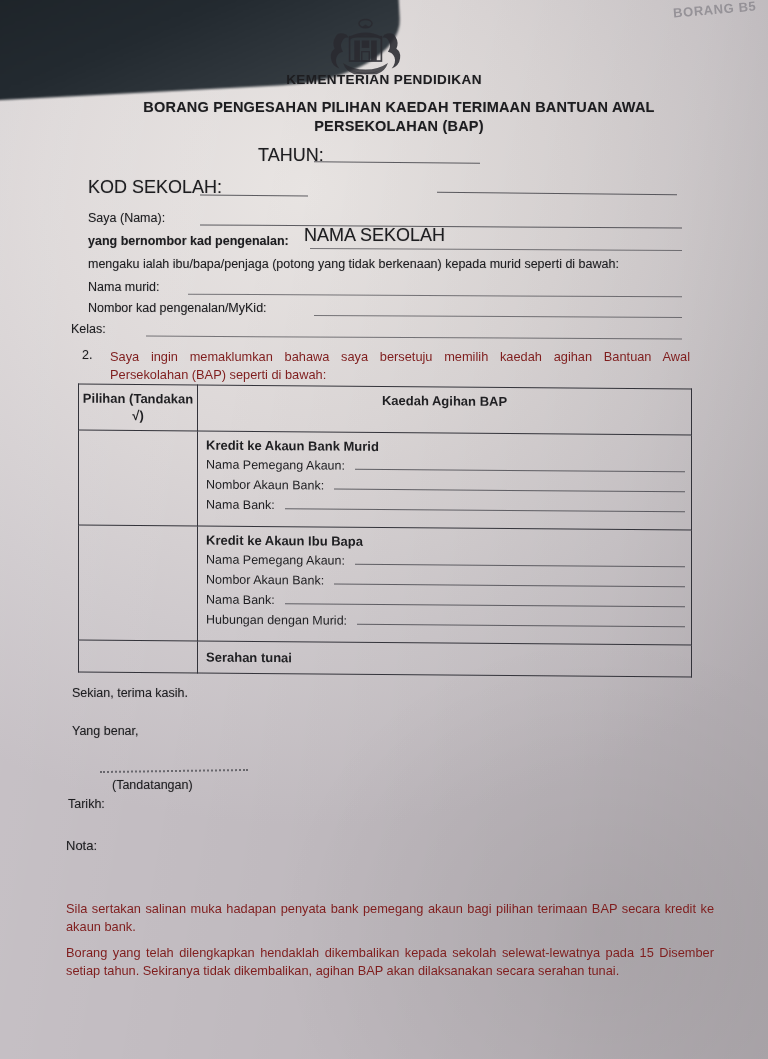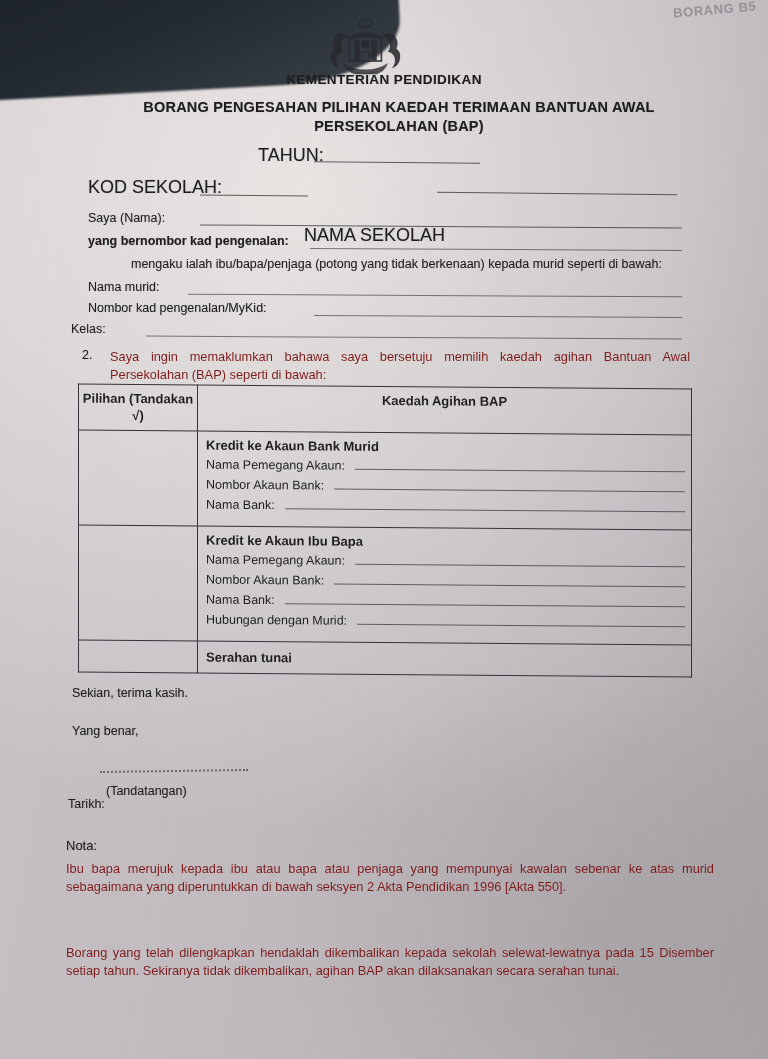--- a/index.html
+++ b/index.html
@@ -218,21 +218,21 @@
     <div class="rule" style="left:200px; top:195px; width:108px; transform: rotate(0.4deg);"></div>
     <div class="t lbl" style="left:304px; top:177px;margin-top:48px;">NAMA SEKOLAH</div>
     <div class="rule" style="left:437px; top:193px; width:240px; transform: rotate(0.6deg);"></div>
 
     <div class="t lbl-sm" style="left:88px; top:211px;">Saya (Nama):</div>
     <div class="rule" style="left:200px; top:226px; width:482px; transform: rotate(0.35deg);"></div>
 
     <div class="t lbl-sm" style="left:88px; top:234px;font-weight:bold;">yang bernombor kad pengenalan:</div>
     <div class="rule thin" style="left:310px; top:249px; width:372px; transform: rotate(0.3deg);"></div>
 
-    <div class="t lbl-sm" style="left:88px; top:257px;margin-left:43px;">mengaku ialah ibu/bapa/penjaga (potong yang tidak berkenaan) kepada murid seperti di bawah:</div>
+    <div class="t lbl-sm" style="left:88px; top:257px;">mengaku ialah ibu/bapa/penjaga (potong yang tidak berkenaan) kepada murid seperti di bawah:</div>
 
     <div class="t lbl-sm" style="left:88px; top:280px;">Nama murid:</div>
     <div class="rule thin" style="left:188px; top:295px; width:494px; transform: rotate(0.3deg);"></div>
 
     <div class="t lbl-sm" style="left:88px; top:301px;">Nombor kad pengenalan/MyKid:</div>
     <div class="rule thin" style="left:314px; top:316px; width:368px; transform: rotate(0.3deg);"></div>
 
     <div class="t lbl-sm" style="left:71px; top:322px;">Kelas:</div>
     <div class="rule thin" style="left:146px; top:337px; width:536px; transform: rotate(0.3deg);"></div>
 
@@ -305,21 +305,21 @@
           </div>
         </td>
       </tr>
     </tbody>
       </table>
 
     <div class="t lbl-sm" style="left:72px; top:686px;">Sekian, terima kasih.</div>
     <div class="t lbl-sm" style="left:72px; top:724px;">Yang benar,</div>
 
     <div class="rule dotted" style="left:100px; top:770px; width:148px; transform: rotate(-0.8deg);"></div>
-    <div class="t lbl-sm" style="left:106px; top:778px;margin-top:6px;">(Tandatangan)</div>
+    <div class="t lbl-sm" style="left:112px; top:778px;">(Tandatangan)</div>
     <div class="t lbl-sm" style="left:68px; top:797px;">Tarikh:</div>
 
     <div class="t nota-head" style="left:66px; top:838px;">Nota:</div>
-    <div class="para" style="left:66px; top:860px; width:648px;">Ibu bapa merujuk kepada ibu atau bapa atau penjaga yang mempunyai kawalan sebenar ke atas murid sebagaimana yang diperuntukkan di bawah seksyen 2 Akta Pendidikan 1996 [Akta 550].</div>
+    <div class="para" style="left:66px; top:900px; width:648px;">Sila sertakan salinan muka hadapan penyata bank pemegang akaun bagi pilihan terimaan BAP secara kredit ke akaun bank.</div>
     <div class="para" style="left:66px; top:944px; width:648px;">Borang yang telah dilengkapkan hendaklah dikembalikan kepada sekolah selewat-lewatnya pada 15 Disember setiap tahun. Sekiranya tidak dikembalikan, agihan BAP akan dilaksanakan secara serahan tunai.</div>
 
   </div>
 </div>
 
 </body></html>

